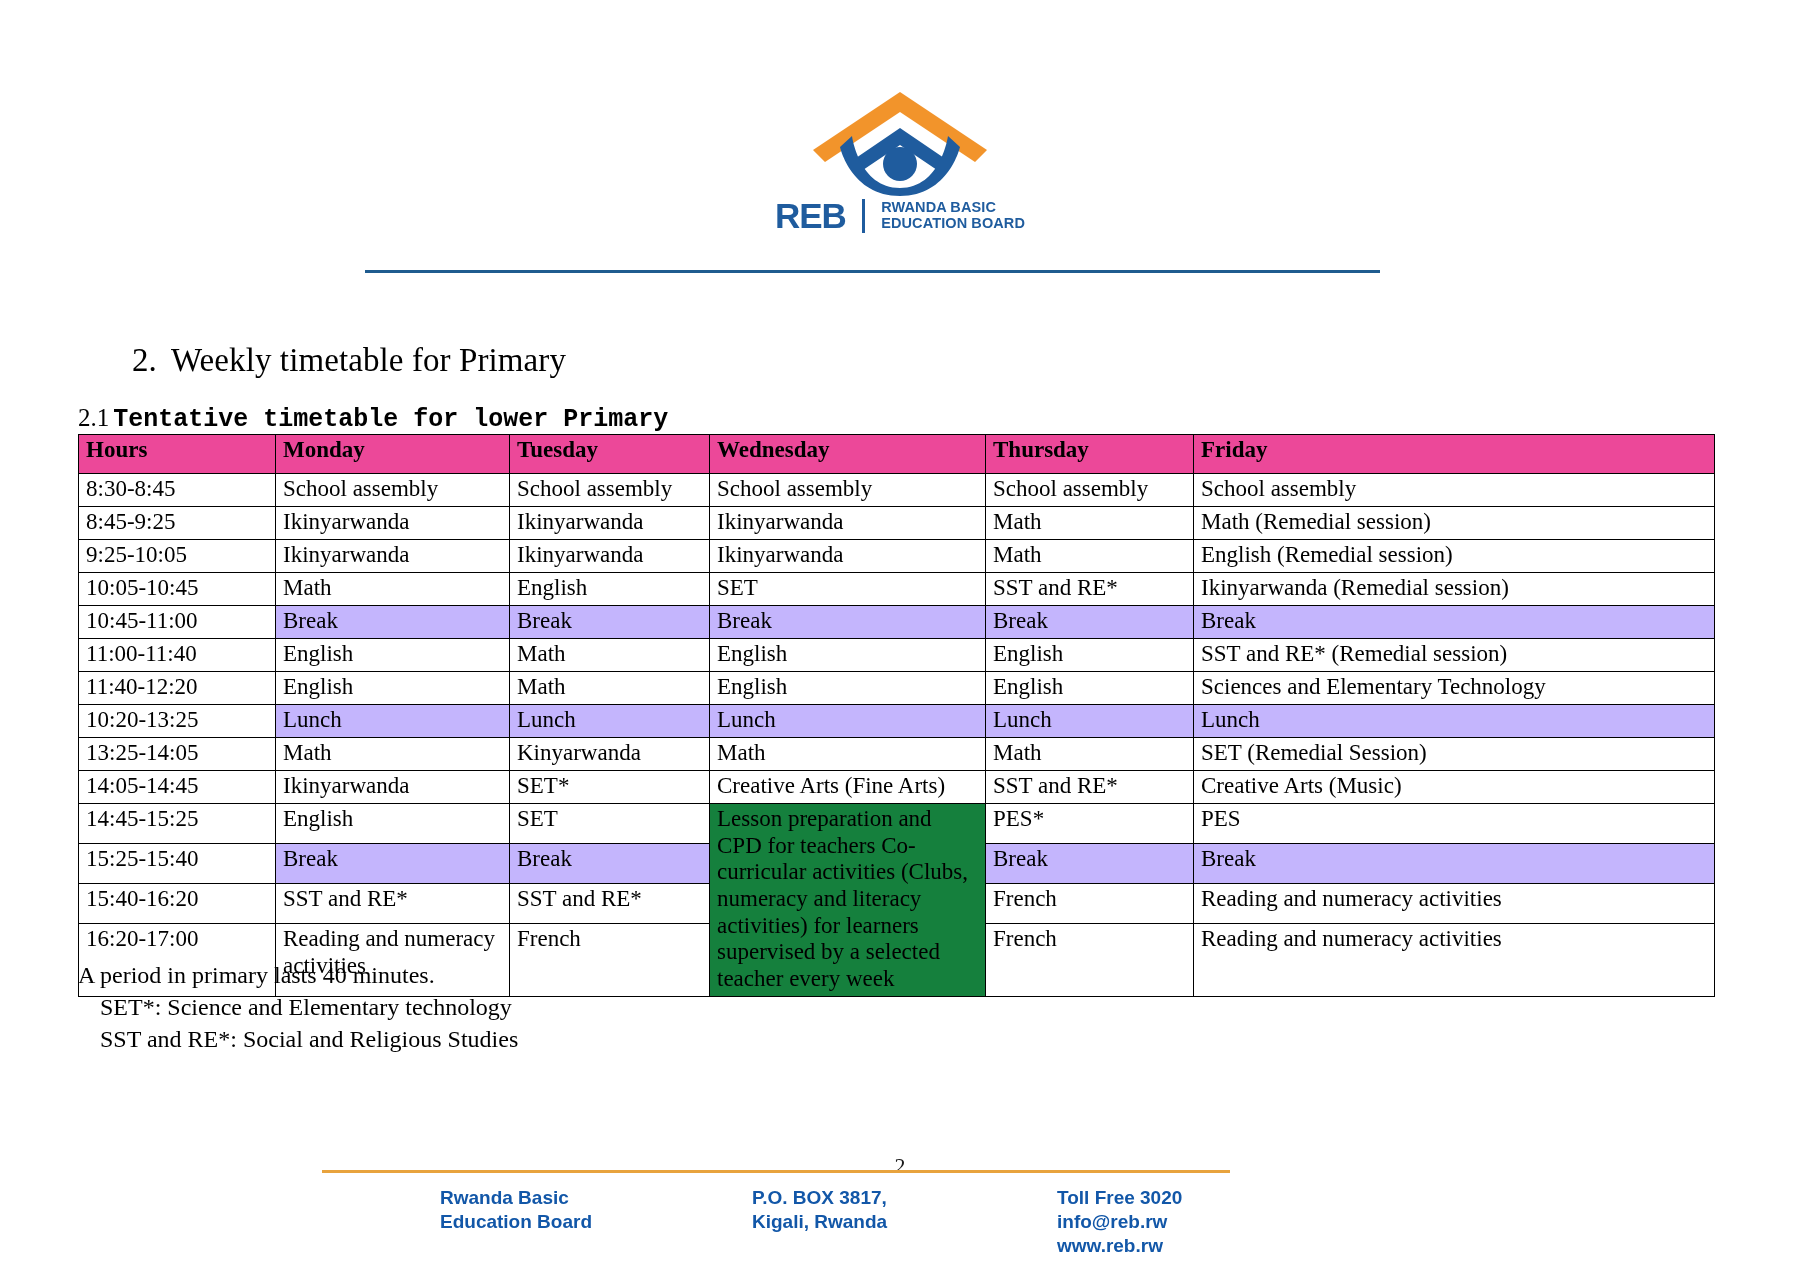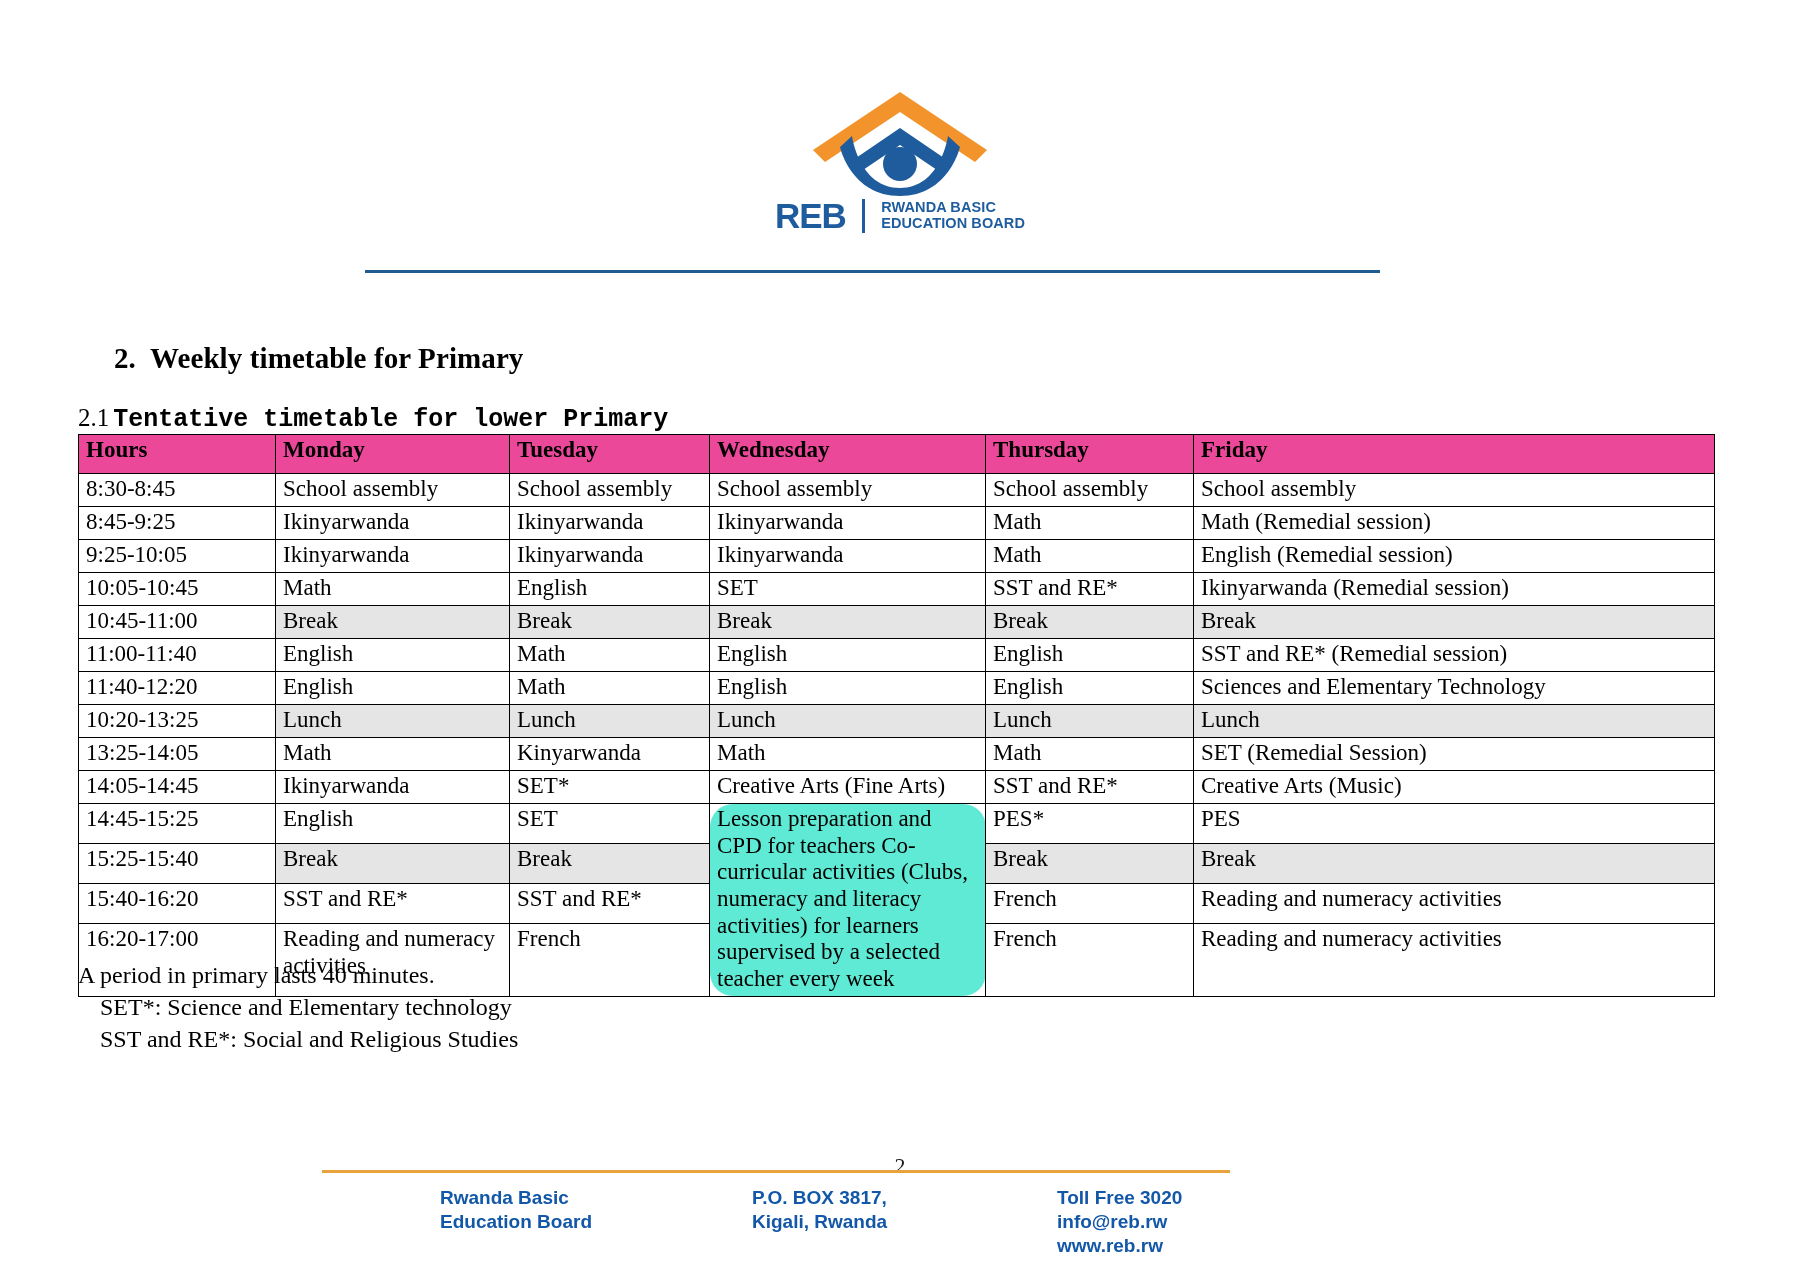--- a/index.html
+++ b/index.html
@@ -76,24 +76,24 @@
   }
 
   
   .content {
     position: absolute;
     top: 0; left: 0;
     width: 1800px;
   }
   .section-title {
     position: absolute;
-    left: 114px;
+    left: 132px;
     top: 342px;
-    font-size: 29px;
-    font-weight: bold;
+    font-size: 33px;
+    font-weight: normal;
     letter-spacing: 0.1px;
   }
   .section-title .num { margin-right: 14px; }
 
   .sub-title {
     position: absolute;
     left: 78px;
     top: 404px;
     font-size: 25px;
     white-space: nowrap;
@@ -118,27 +118,26 @@
     vertical-align: top;
     line-height: 1.16;
     font-weight: normal;
   }
   table.timetable thead th {
     background: #ec4899;
     font-weight: bold;
     height: 33px;
   }
   table.timetable tbody td { height: 27px; }
-  td.break, td.lunch { background: #e5e5e5; font-weight: bold; }
+  td.break, td.lunch { background: #c4b5fd; font-weight: bold; }
   td.bold { font-weight: bold; }
   td.cpd {
-    background: #5eead4;
+    background: #15803d;
     vertical-align: top;
     line-height: 1.27;
-    border-radius: 23px;
   }
   td.tall { height: 82px; }
 
   col.c-hours { width: 197px; }
   col.c-mon   { width: 234px; }
   col.c-tue   { width: 200px; }
   col.c-wed   { width: 276px; }
   col.c-thu   { width: 208px; }
   col.c-fri   { width: 521px; }
 

